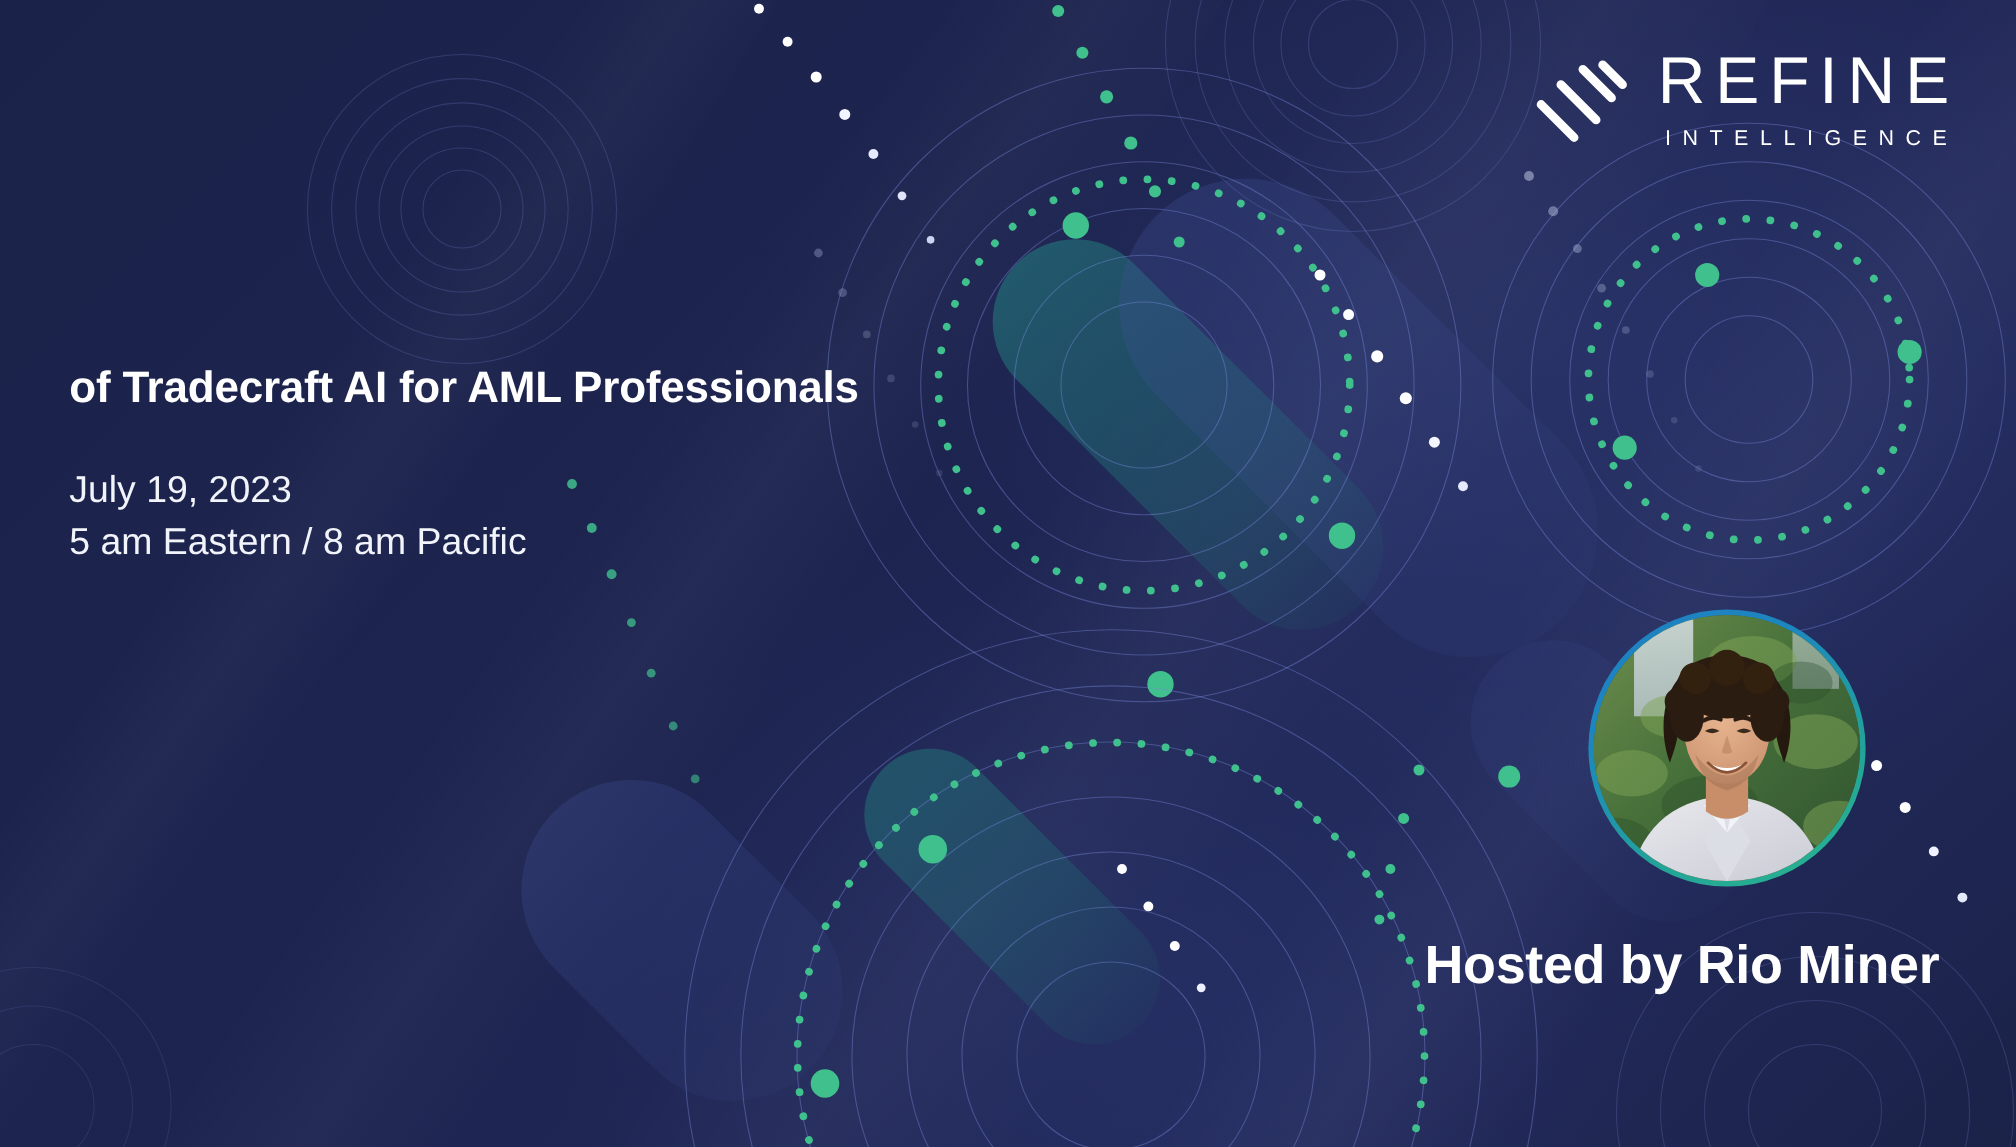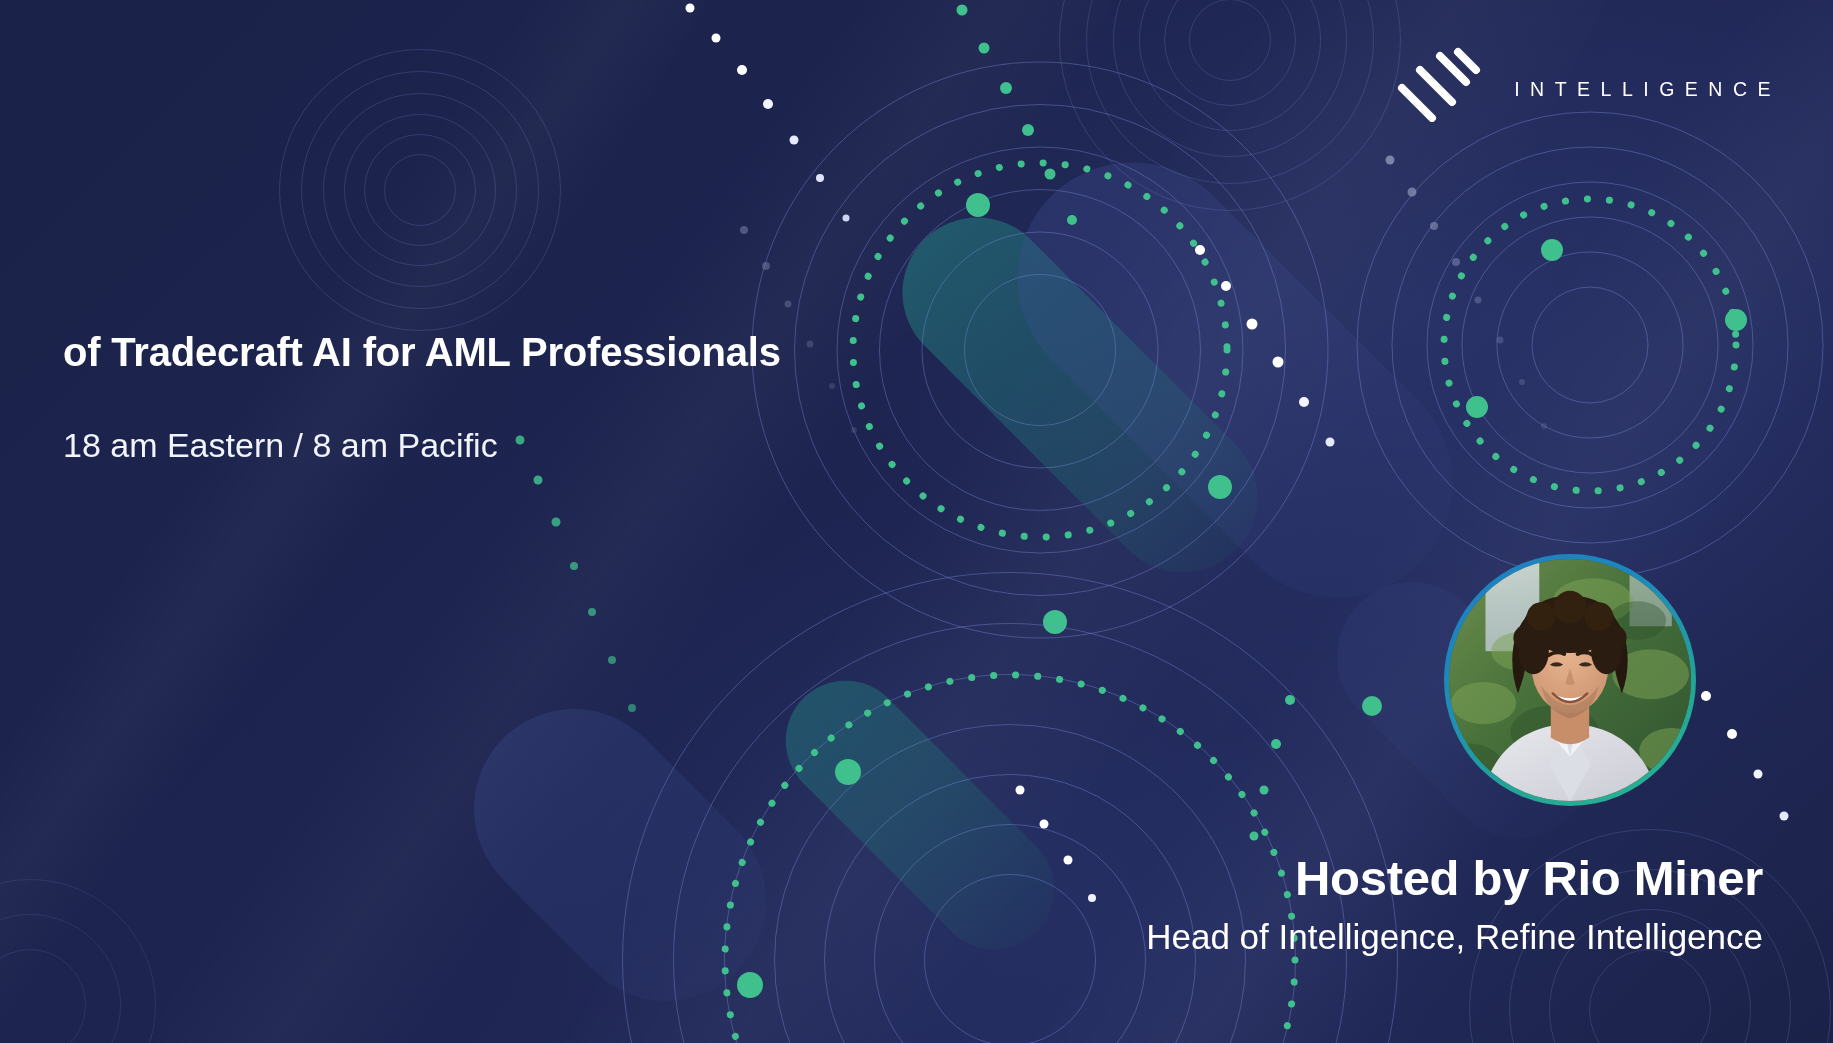--- a/index.html
+++ b/index.html
@@ -387,30 +387,32 @@
   <div id="logo">
     <svg id="logo-mark" viewBox="0 0 86 78" fill="none">
       <g stroke="#ffffff" stroke-width="8" stroke-linecap="round">
         <line x1="6" y1="44" x2="36" y2="74"></line>
         <line x1="24" y1="26" x2="56" y2="58"></line>
         <line x1="44" y1="12" x2="70" y2="38"></line>
         <line x1="62" y1="8" x2="80" y2="26"></line>
       </g>
     </svg>
     <div id="logo-text">
+      <div id="logo-wordmark">REFINE</div>
       <div id="logo-sub">INTELLIGENCE</div>
     </div>
   </div>
 
   <div id="copy">
     <div id="subtitle">
       <div>of Tradecraft AI for AML Professionals</div>
     </div>
     <div id="when">
-      <div>18 am Eastern / 8 am Pacific</div>
+      <div>July 19, 2023</div>
+      <div>5 am Eastern / 8 am Pacific</div>
     </div>
   </div>
 
   <div id="speaker-photo">
     <div class="inner">
       <svg viewBox="0 0 252 252" preserveAspectRatio="xMidYMid slice">
         <defs>
           <linearGradient id="foliage" x1="0" y1="0" x2="1" y2="1">
             <stop offset="0%" stop-color="#6f8f4e"></stop>
             <stop offset="45%" stop-color="#47703a"></stop>
@@ -476,16 +478,15 @@
         <path d="M108 140 Q126 156 144 140 Q126 150 108 140 Z" fill="#ffffff"></path>
         <path d="M108 140 Q126 158 144 140" stroke="#8a5338" stroke-width="2.5" fill="none" stroke-linecap="round"></path>
 
         <path d="M96 132 Q126 172 156 132 Q150 160 126 166 Q102 160 96 132 Z" fill="#6b4a33" opacity="0.22"></path>
       </svg>
     </div>
   </div>
 
   <div id="speaker-credit">
     <div id="host-name">Hosted by Rio Miner</div>
-    <div id="host-role">Head of Intelligence, Refine Intelligence</div>
   </div>
 
 </div>
 
 </body></html>

